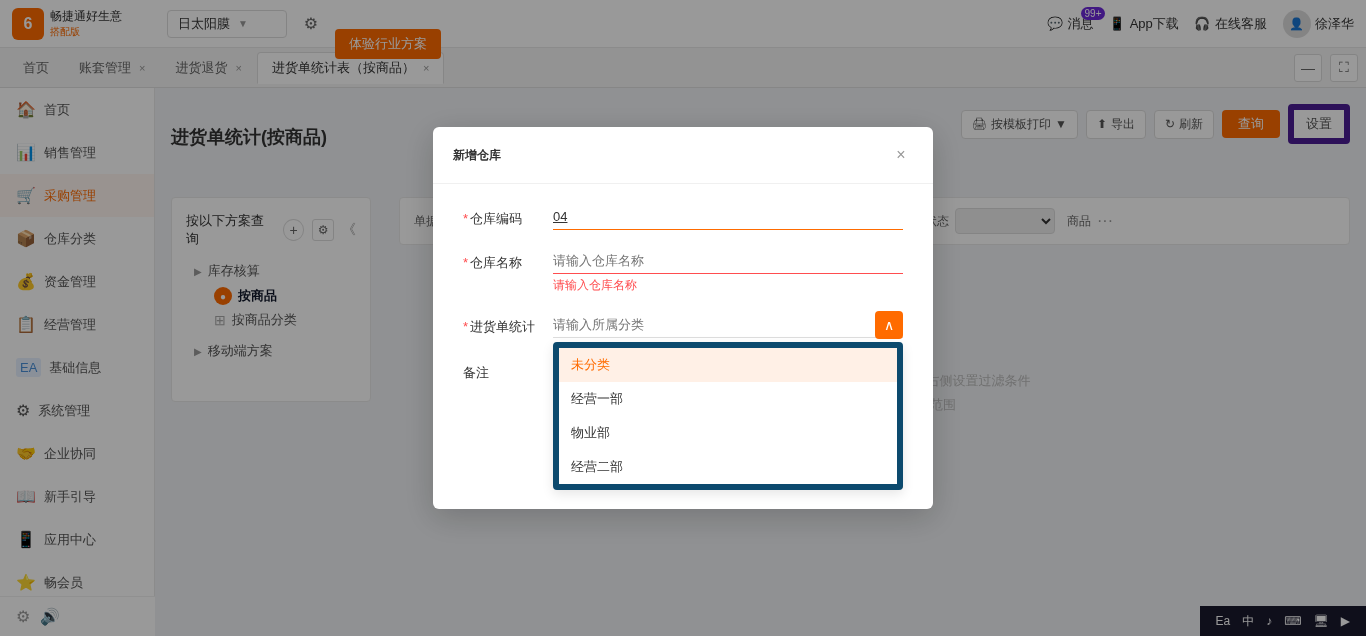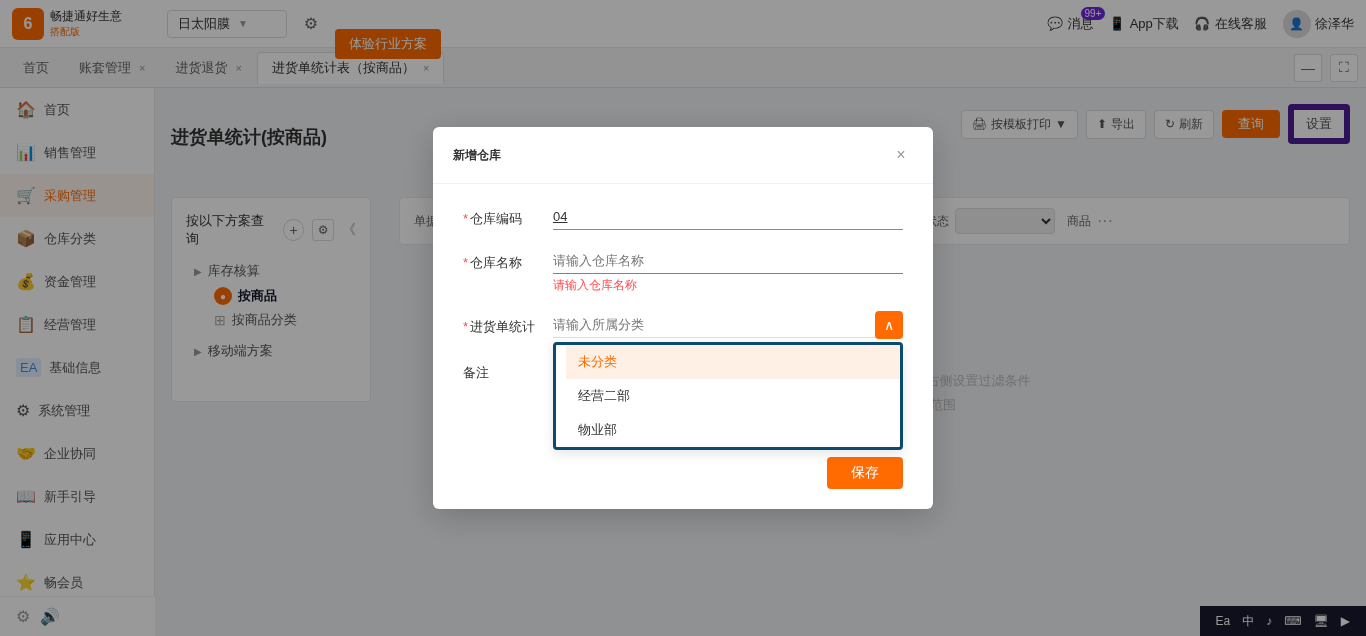--- a/index.html
+++ b/index.html
@@ -469,25 +469,24 @@
       cursor: pointer;
       color: white;
       font-size: 14px;
     }
     .dropdown-list {
       position: absolute;
       top: calc(100% + 4px);
       left: 0;
       width: 100%;
       background: #fff;
-      border: 3px solid #0c4a6e;
+      border: 6px solid #0c4a6e;
       border-radius: 4px;
       box-shadow: 0 4px 12px rgba(0,0,0,0.1);
       z-index: 200;
-      padding-left: 10px;
     }
     .dropdown-item {
       padding: 8px 12px;
       font-size: 13px;
       color: #333;
       cursor: pointer;
     }
     .dropdown-item.active-item { background: #fff0e6; color: #ff6b00; }
 
     
@@ -785,22 +784,23 @@
         <div class="form-label">
           <span class="required">*</span><span>进货单统计</span>
         </div>
         <div class="form-control">
           <div class="dropdown-wrapper">
             <input class="form-input" type="text" style="padding-right: 54px;" placeholder="请输入所属分类">
             <div class="dropdown-arrow-btn">∧</div>
             
             <div class="dropdown-list">
               <div class="dropdown-item active-item">未分类</div>
+              <div class="dropdown-item">经营一部</div>
+              <div class="dropdown-item">物业部</div>
               <div class="dropdown-item">经营二部</div>
-              <div class="dropdown-item">物业部</div>
             </div>
           </div>
         </div>
       </div>
 
       <div class="form-row" style="align-items:flex-start;">
         <div class="form-label" style="padding-top:8px;">
           <span>备注</span>
         </div>
         <div class="form-control">

